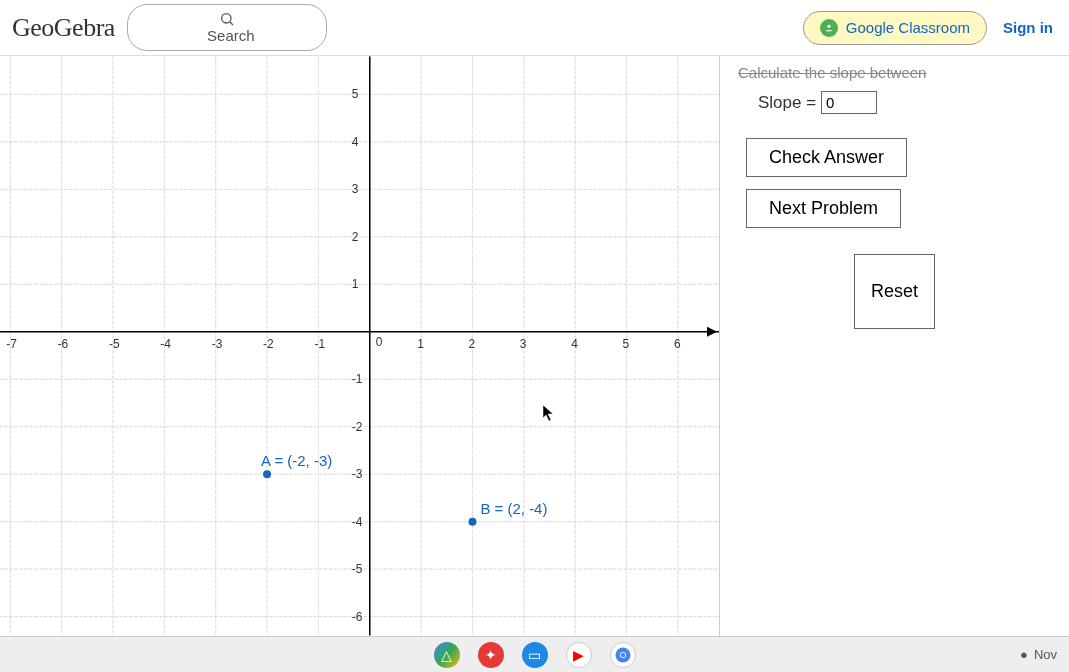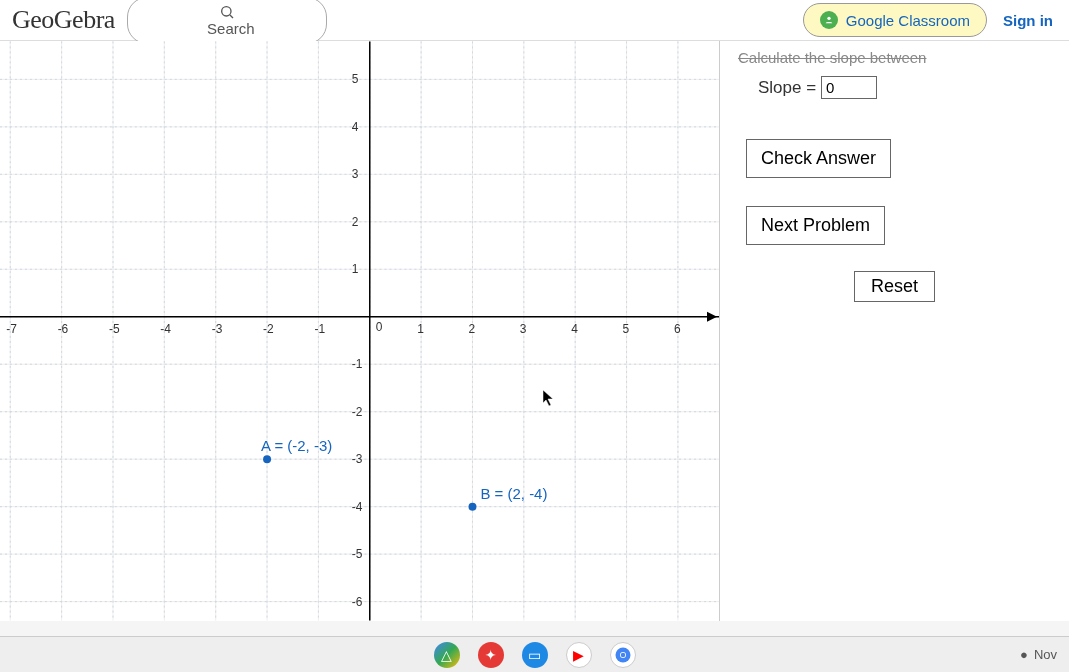--- a/index.html
+++ b/index.html
@@ -10,21 +10,21 @@
       height: 672px;
       overflow: hidden;
       position: relative;
     }
     .header {
       display: flex;
       align-items: center;
       padding: 8px 12px;
       background: #fff;
       border-bottom: 1px solid #ddd;
-      height: 41px;
+      height: 56px;
       gap: 12px;
     }
     .logo {
       font-size: 26px;
       font-weight: 400;
       color: #333;
       font-family: Georgia, serif;
       letter-spacing: -0.5px;
     }
     .search-box {
@@ -111,38 +111,38 @@
       width: 56px;
       border: 1px solid #666;
       padding: 2px 4px;
       font-size: 15px;
       text-align: left;
     }
     .action-btn {
       display: inline-block;
       border: 1px solid #666;
       background: #fff;
-      padding: 8px 14px;
+      padding: 8px 22px;
       font-size: 18px;
-      margin: 22px 0 6px 8px;
+      margin: 6px 0 6px 8px;
       cursor: pointer;
     }
     .num-correct {
       margin-top: 140px;
       font-size: 17px;
       text-align: center;
     }
     .reset-wrap {
       text-align: center;
       margin-top: 20px;
     }
     .reset-btn {
       border: 1px solid #666;
       background: #fff;
-      padding: 4px 16px;
+      padding: 26px 16px;
       font-size: 18px;
       cursor: pointer;
     }
     .point-label {
       font-size: 15px;
       fill: #1565c0;
       font-weight: 500;
     }
     .axis-text {
       font-size: 12px;

